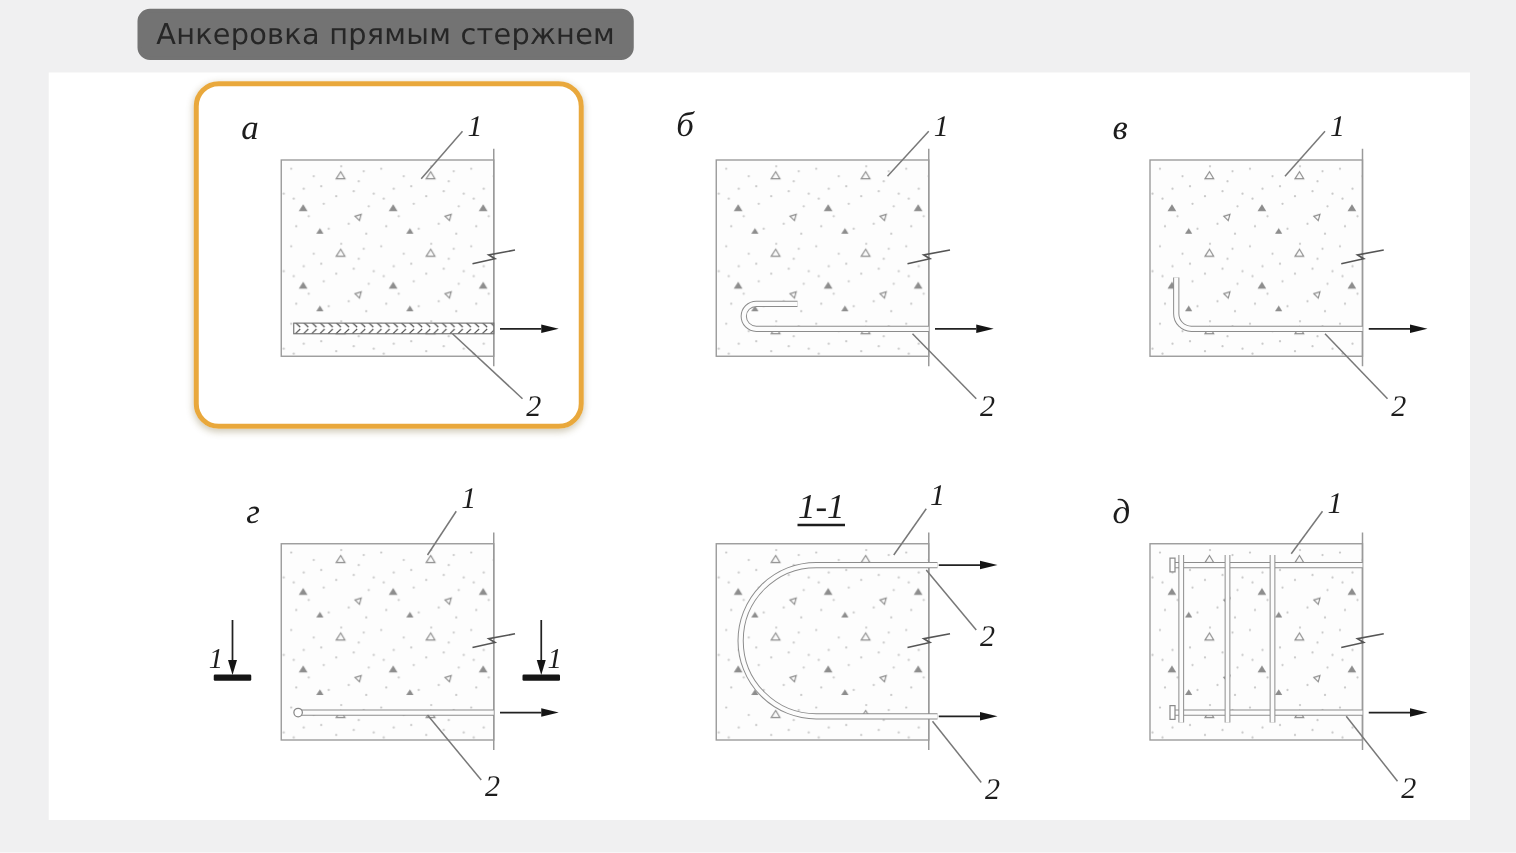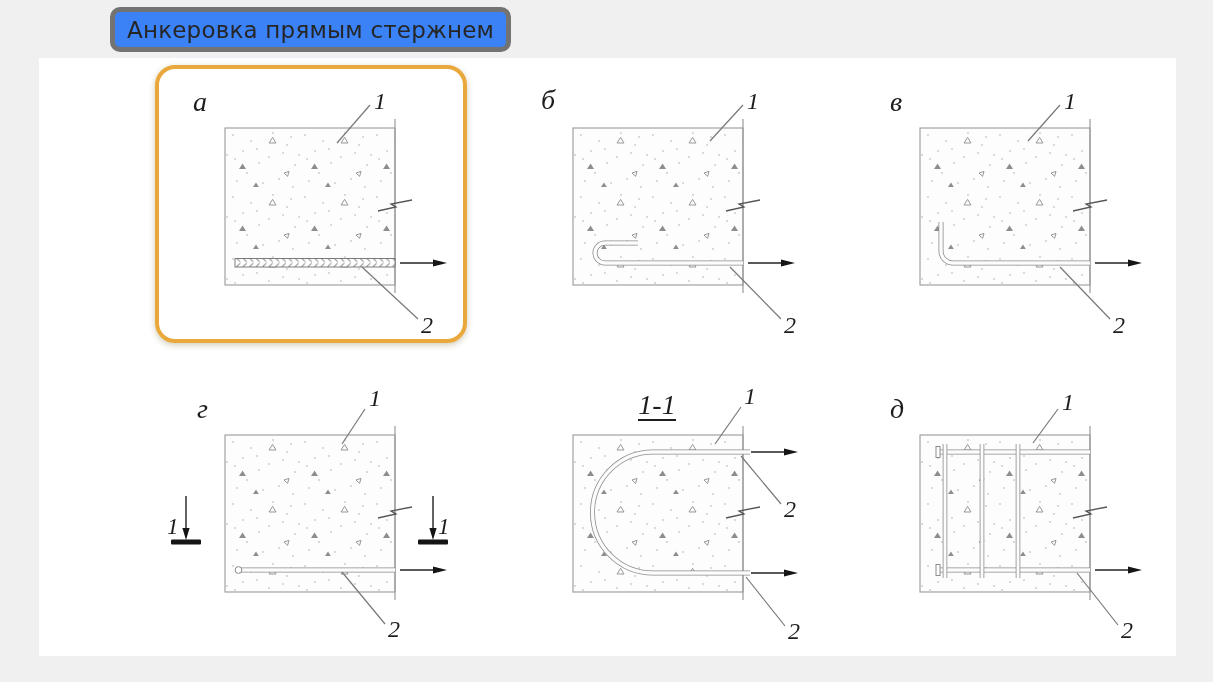--- a/index.html
+++ b/index.html
@@ -7,21 +7,21 @@
     width:1213px;height:682px;position:relative;overflow:hidden;
     background:#f0f0f1;
     font-family:"DejaVu Sans","Liberation Sans",sans-serif;
   }
   .panel{
     position:absolute;left:39px;top:58px;width:1137px;height:598px;
     background:#ffffff;
   }
   .chip{
     position:absolute;left:110px;top:7px;height:35px;
-    background:#3b82f6;border:5px solid #737373;border-radius:10px;
+    background:#737373;border:3px solid #737373;border-radius:10px;
     display:flex;align-items:center;padding:0 12px;
     font-size:23px;color:#262626;letter-spacing:.2px;
     box-sizing:content-box;
   }
   .highlight{
     position:absolute;left:155px;top:65px;width:312px;height:278px;
     border:4px solid #e9a83c;border-radius:20px;
     box-shadow:0 2px 6px rgba(100,80,20,.30);
     box-sizing:border-box;
     pointer-events:none;

